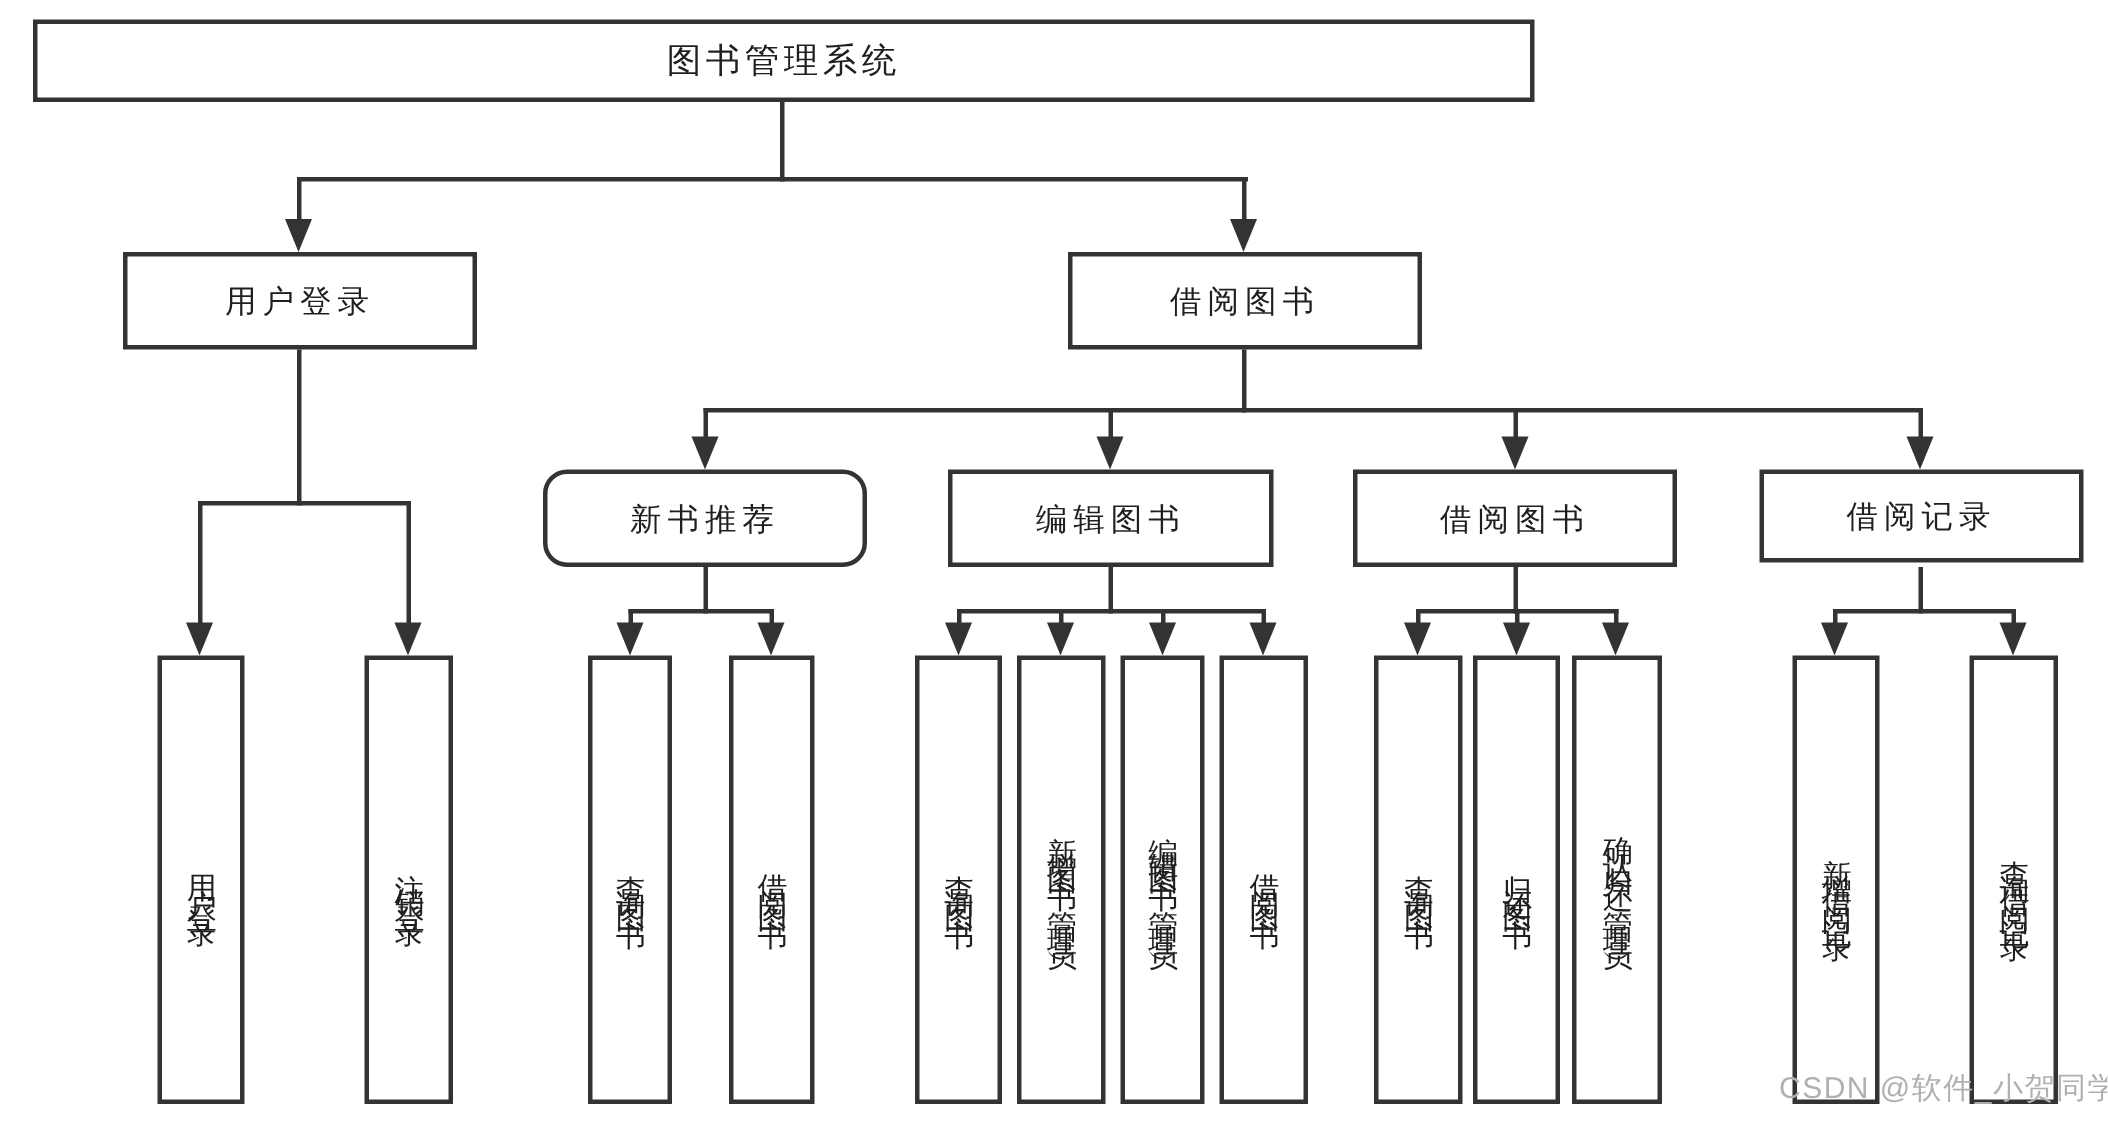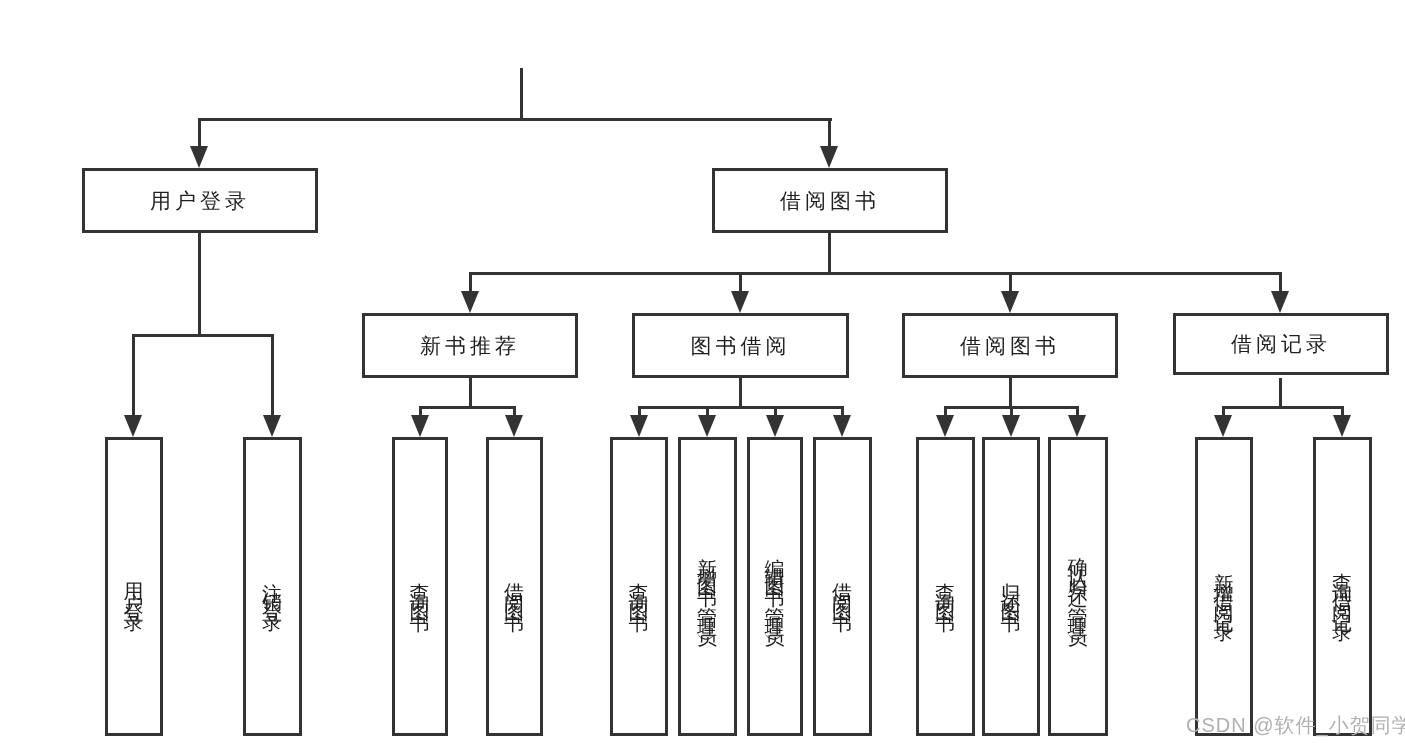--- a/index.html
+++ b/index.html
@@ -50,20 +50,23 @@
     color:var(--wm);
     letter-spacing:1px;
     white-space:nowrap;
   }
 </style>
 </head>
 <body>
 
 <div class="canvas">
 
+  <div class="box h1" style="left:22px;top:13px;width:1001px;height:55px;">
+    <span>图书管理系统</span>
+  </div>
 
   <div class="v" style="left:520px;top:68px;height:53px;"></div>
   <div class="h" style="left:198px;top:118px;width:634px;"></div>
   <div class="v" style="left:198px;top:118px;height:32px;"></div>
   <div class="a" style="left:190px;top:146px;"></div>
   <div class="v" style="left:828px;top:118px;height:32px;"></div>
   <div class="a" style="left:820px;top:146px;"></div>
 
   <div class="box h2" style="left:82px;top:168px;width:236px;height:65px;">
     <span>用户登录</span>
@@ -83,25 +86,25 @@
   <div class="h" style="left:469px;top:272px;width:813px;"></div>
   <div class="v" style="left:469px;top:272px;height:22px;"></div>
   <div class="a" style="left:461px;top:291px;"></div>
   <div class="v" style="left:739px;top:272px;height:22px;"></div>
   <div class="a" style="left:731px;top:291px;"></div>
   <div class="v" style="left:1009px;top:272px;height:22px;"></div>
   <div class="a" style="left:1001px;top:291px;"></div>
   <div class="v" style="left:1279px;top:272px;height:22px;"></div>
   <div class="a" style="left:1271px;top:291px;"></div>
 
-  <div class="box h2" style="left:362px;top:313px;width:216px;height:65px;">
+  <div class="box h2" style="left:362px;top:313px;width:216px;height:65px;border-radius:16px;">
     <span>新书推荐</span>
   </div>
   <div class="box h2" style="left:632px;top:313px;width:217px;height:65px;">
-    <span>图书借阅</span>
+    <span>编辑图书</span>
   </div>
   <div class="box h2" style="left:902px;top:313px;width:216px;height:65px;">
     <span>借阅图书</span>
   </div>
   <div class="box h2" style="left:1173px;top:313px;width:216px;height:62px;">
     <span>借阅记录</span>
   </div>
 
   <div class="v" style="left:469px;top:378px;height:31px;"></div>
   <div class="h" style="left:419px;top:406px;width:97px;"></div>

